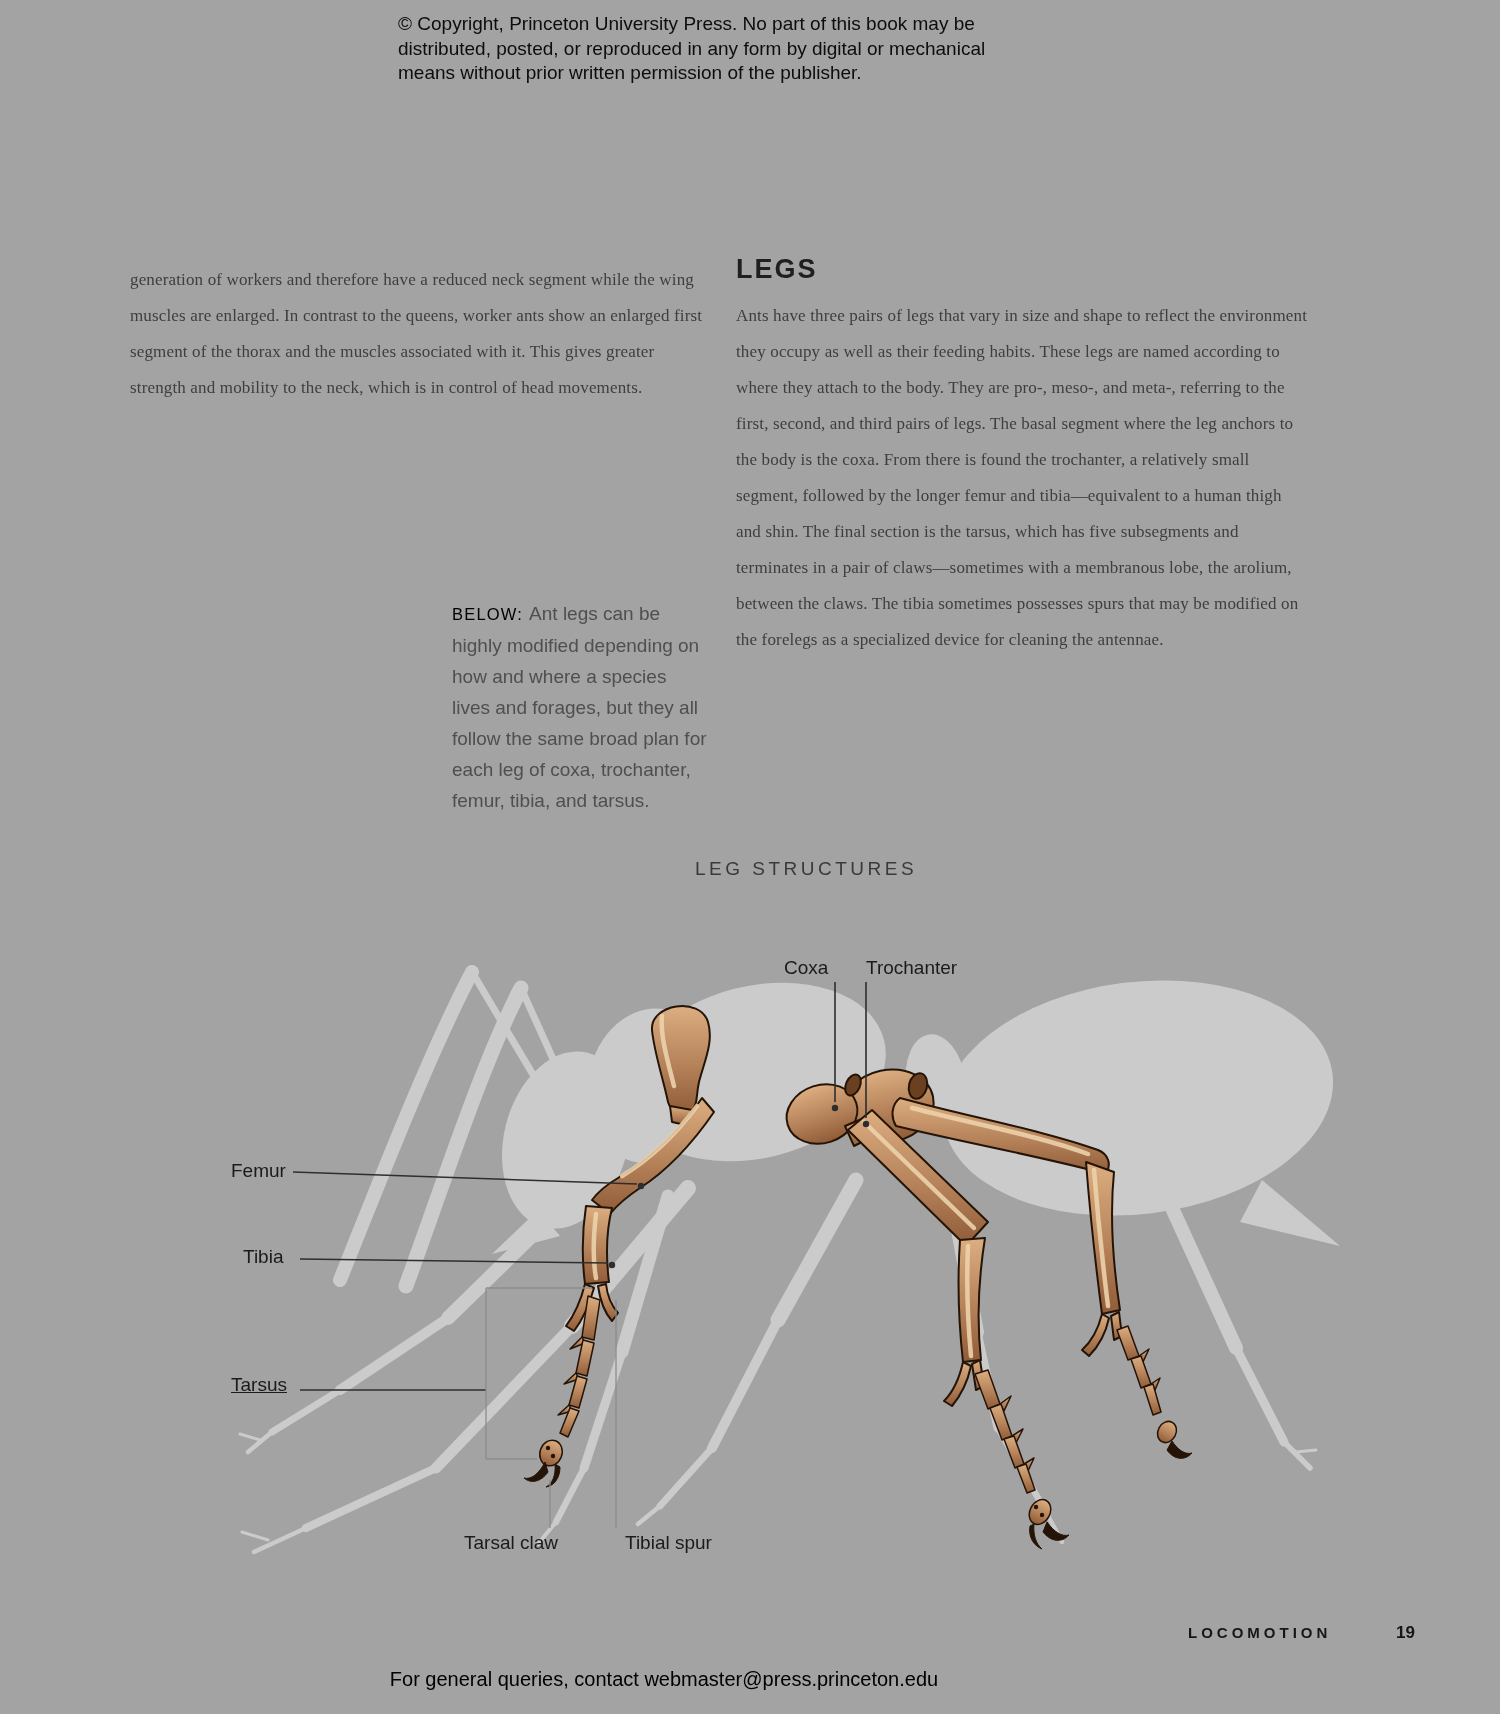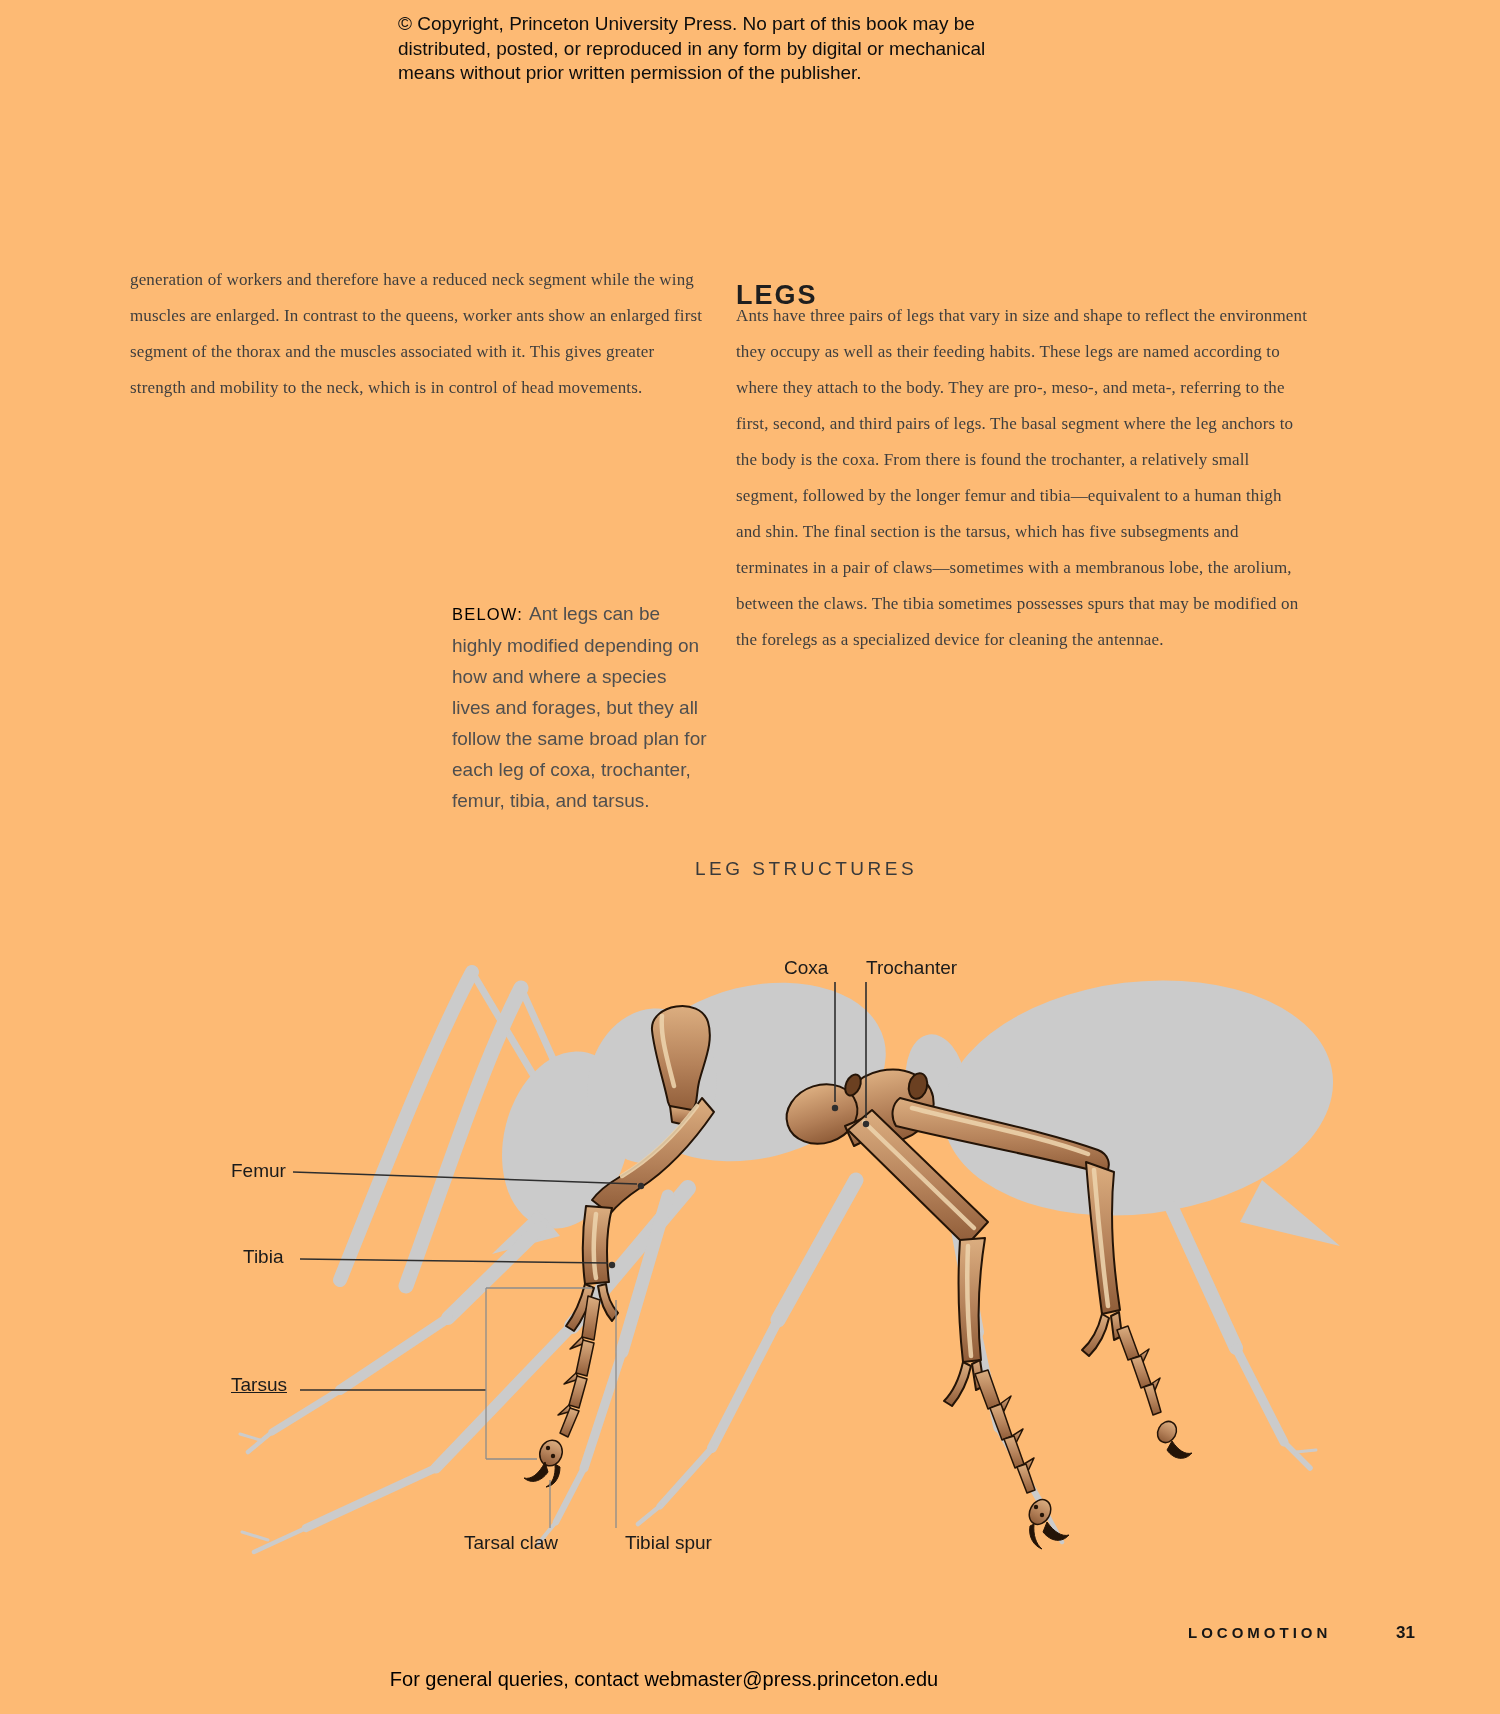--- a/index.html
+++ b/index.html
@@ -1,28 +1,28 @@
 <!DOCTYPE html>
 <html style="--silhouette: #cbcbcb; --leg-light: #dcae80; --leg-mid: #b5825a; --leg-dark: #8f5c38; --leg-highlight: #ecd2ab; --outline: #241407; --label-line: #2e2e2e; --bracket-line: #8c8c8c;"><head>
 <meta charset="utf-8">
 <style>
   html,body{margin:0;padding:0;background:#ffffff;}
-  .page{position:relative;width:1500px;height:1714px;background:#fdba74;overflow:hidden;
+  .page{position:relative;width:1500px;height:1714px;background:#a3a3a3;overflow:hidden;
         font-family:"Liberation Sans",sans-serif;color:#222;}
   .abs{position:absolute;}
   
   .copyright{left:398px;top:12px;font-size:19px;line-height:24.6px;color:#0d0d0d;
              font-family:"Liberation Sans",sans-serif;}
   
   .body-serif{font-family:Liberation Serif, serif;font-size:17px;
               line-height:36px;color:#3e3e3e;letter-spacing:0.15px;}
   .col-left{left:130px;top:262px;width:580px;}
   .col-right{left:736px;top:298px;width:572px;}
   .legs-heading{left:736px;top:254px;font-size:27px;font-weight:bold;letter-spacing:2px;
-                color:#1f1f1f;font-family:"Liberation Sans",sans-serif;margin-top:26px;}
+                color:#1f1f1f;font-family:"Liberation Sans",sans-serif;}
   
   .caption{font-size:19px;line-height:31px;color:#4f4f4f;font-family:"Liberation Sans",sans-serif;}
   .cap-opposite{left:133px;top:628px;width:266px;}
   .cap-below{left:452px;top:598px;width:256px;}
   .cap-label{font-weight:normal;color:#000;letter-spacing:1.2px;font-size:16.5px;margin-right:6px;}
   
   .diagram-title{left:695px;top:858px;font-size:19px;letter-spacing:3.5px;color:#3a3a3a;}
   .dlabel{font-size:19px;color:#1b1b1b;white-space:nowrap;}
   .lbl-coxa{left:784px;top:957px;}
   .lbl-trochanter{left:866px;top:957px;}
@@ -213,16 +213,16 @@
 
   <div class="abs dlabel lbl-coxa">Coxa</div>
   <div class="abs dlabel lbl-trochanter">Trochanter</div>
   <div class="abs dlabel lbl-femur">Femur</div>
   <div class="abs dlabel lbl-tibia">Tibia</div>
   <div class="abs dlabel lbl-tarsus">Tarsus</div>
   <div class="abs dlabel lbl-tarsalclaw">Tarsal claw</div>
   <div class="abs dlabel lbl-tibialspur">Tibial spur</div>
 
   <div class="abs running-head">LOCOMOTION</div>
-  <div class="abs page-number">31</div>
+  <div class="abs page-number">19</div>
   <div class="abs footer-query">For general queries, contact webmaster@press.princeton.edu</div>
 
 </div>
 
 </body></html>

